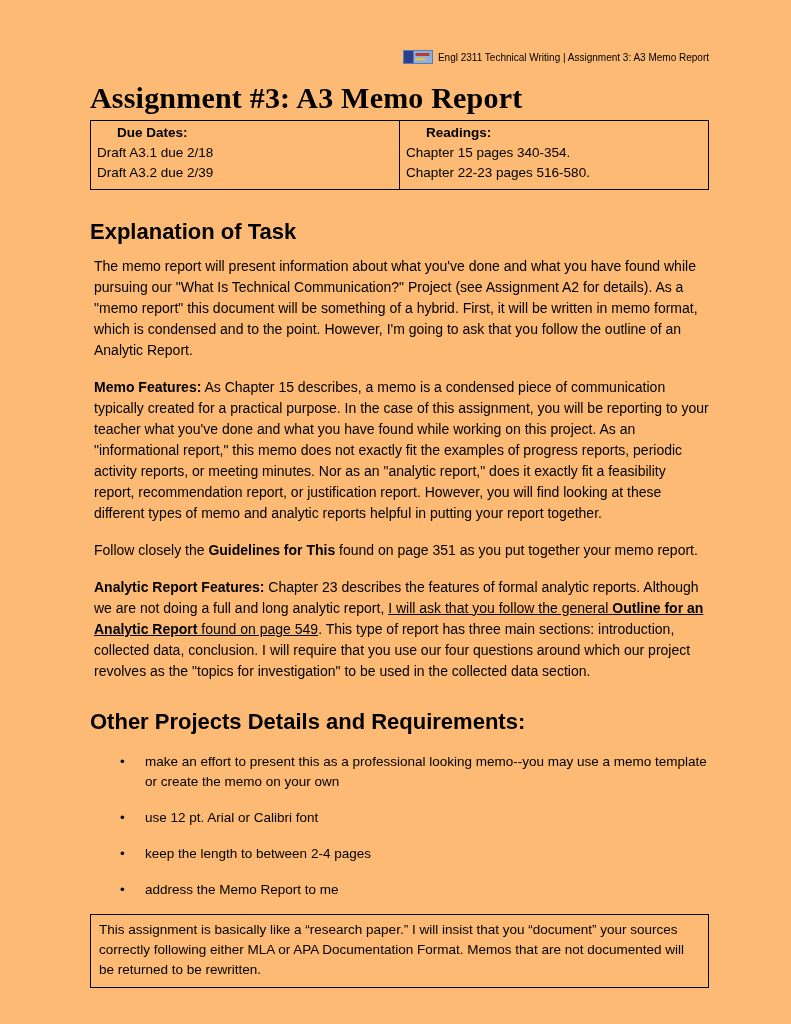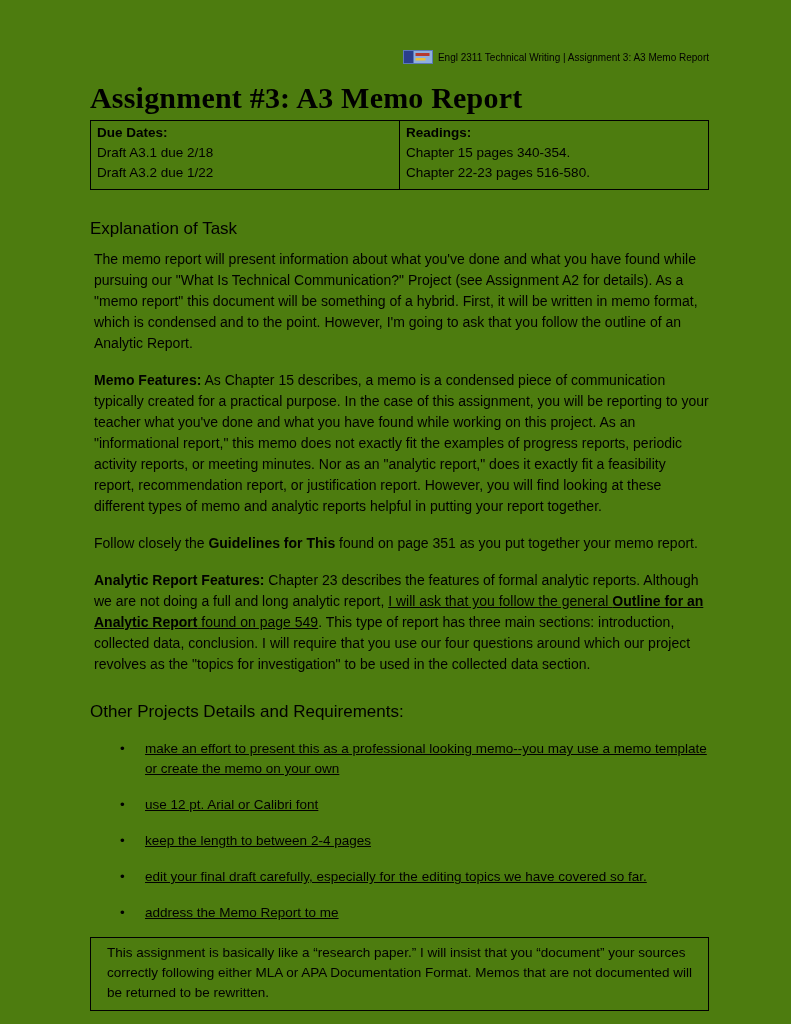--- a/index.html
+++ b/index.html
@@ -3,21 +3,21 @@
 <meta charset="utf-8">
 <style>
   * { margin:0; padding:0; box-sizing:border-box; }
   html,body { background:#ffffff; }
   body {
     width:791px; height:1024px; overflow:hidden;
     font-family:"Liberation Sans","DejaVu Sans",sans-serif;
     color:#000;
   }
   .page {
-    width:791px; height:1024px; background:#4d7c0f;
+    width:791px; height:1024px; background:#fdba74;
     padding:50px 82px 20px 90px;
     position:relative;
   }
   .header {
     display:flex; justify-content:flex-end; align-items:center; gap:5px;
     font-size:10px; line-height:13px; margin-bottom:16px;
   }
   .logo { display:inline-flex; flex:0 0 auto; }
   .title {
     font-family:Liberation Serif, serif;
@@ -25,39 +25,39 @@
     margin:8px 0 4px 0; letter-spacing:0.2px;
   }
   .info-table {
     width:100%; border-collapse:collapse;
     font-size:13.5px; line-height:20px;
   }
   .info-table td {
     border:1px solid #000; width:50%;
     padding:2px 8px 6px 6px; vertical-align:top;
   }
-  .cell-label { font-weight:bold; }
+  .cell-label { font-weight:bold;margin-left:20px; }
   .content { margin-top:28px; }
   .section-heading {
-    font-size:17px; font-weight:normal;
+    font-size:22px; font-weight:bold;
     margin:26px 0 9px 0; line-height:1.3;
   }
   .para { font-size:14px; line-height:21px; margin:0 0 16px 4px; }
   .b { font-weight:bold;text-align:center; }
   .u { text-decoration:underline; }
   .bullets {
     list-style:none; margin:4px 0 14px 0; padding-left:55px;
     font-size:13.5px; line-height:20px;
   }
-  .bullets li { position:relative; margin:16px 0 1px 0;text-decoration:underline; }
+  .bullets li { position:relative; margin:16px 0 1px 0; }
   .bullets li::before {
     content:"\2022"; position:absolute; left:-25px; top:0;
   }
   .note-box {
-    border:1px solid #000; padding:5px 9px 7px 16px;
+    border:1px solid #000; padding:5px 9px 7px 8px;
     font-size:13.5px; line-height:20px; margin-top:8px;
   }
 </style>
 </head>
 <body>
 
 <div class="page">
 
   <div class="header">
     <span class="logo">
@@ -73,21 +73,21 @@
   </div>
 
   <h1 class="title">Assignment #3: A3 Memo Report</h1>
 
   <table class="info-table">
     <tbody>
       <tr>
         <td class="cell">
           <div class="cell-label">Due Dates:</div>
           <div class="cell-line">Draft A3.1 due 2/18</div>
-          <div class="cell-line">Draft A3.2 due 1/22</div>
+          <div class="cell-line">Draft A3.2 due 2/39</div>
         </td>
         <td class="cell">
           <div class="cell-label">Readings:</div>
           <div class="cell-line">Chapter 15 pages 340-354.</div>
           <div class="cell-line">Chapter 22-23 pages 516-580.</div>
         </td>
       </tr>
     </tbody>
   </table>
 
@@ -95,19 +95,18 @@
       <div class="section-heading">Explanation of Task</div>
       <p class="para"><span>The memo report will present information about what you've done and what you have found while pursuing our "What Is Technical Communication?" Project (see Assignment A2 for details). As a "memo report" this document will be something of a hybrid.  First, it will be written in memo format, which is condensed and to the point.  However, I'm going to ask that you follow the outline of an Analytic Report.</span></p>
       <p class="para"><span class="b">Memo Features:</span><span> As Chapter 15 describes, a memo is a condensed piece of communication typically created for a practical purpose. In the case of this assignment, you will be reporting to your teacher what you've done and what you have found while working on this project.  As an "informational report," this memo does not exactly fit the examples of progress reports, periodic activity reports, or meeting minutes.  Nor as an "analytic report," does it exactly fit a feasibility report, recommendation report, or justification report.  However, you will find looking at these different types of memo and analytic reports helpful in putting your report together.</span></p>
       <p class="para"><span>Follow closely the </span><span class="b">Guidelines for This</span><span> found on page 351 as you put together your memo report.</span></p>
       <p class="para"><span class="b">Analytic Report Features:</span><span> Chapter 23 describes the features of formal analytic reports. Although we are not doing a full and long analytic report, </span><span class="u">I will ask that you follow the general </span><span class="b u">Outline for an Analytic Report</span><span class="u"> found on page 549</span><span>. This type of report has three main sections: introduction, collected data, conclusion.  I will require that you use our four questions around which our project revolves as the "topics for investigation" to be used in the collected data section.</span></p>
       <div class="section-heading">Other Projects Details and Requirements:</div>
       <ul class="bullets">
         <li>make an effort to present this as a professional looking memo--you may use a memo template or create the memo on your own</li>
         <li>use 12 pt. Arial or Calibri font</li>
         <li>keep the length to between 2-4 pages</li>
-        <li>edit your final draft carefully, especially for the editing topics we have covered so far.</li>
         <li>address the Memo Report to me</li>
       </ul>
       <div class="note-box"><span>This assignment is basically like a “research paper.” I will insist that you “document” your sources correctly following either MLA or APA Documentation Format. Memos that are not documented will be returned to be rewritten.</span></div>
     </div>
 
 </div>
 
 </body></html>

